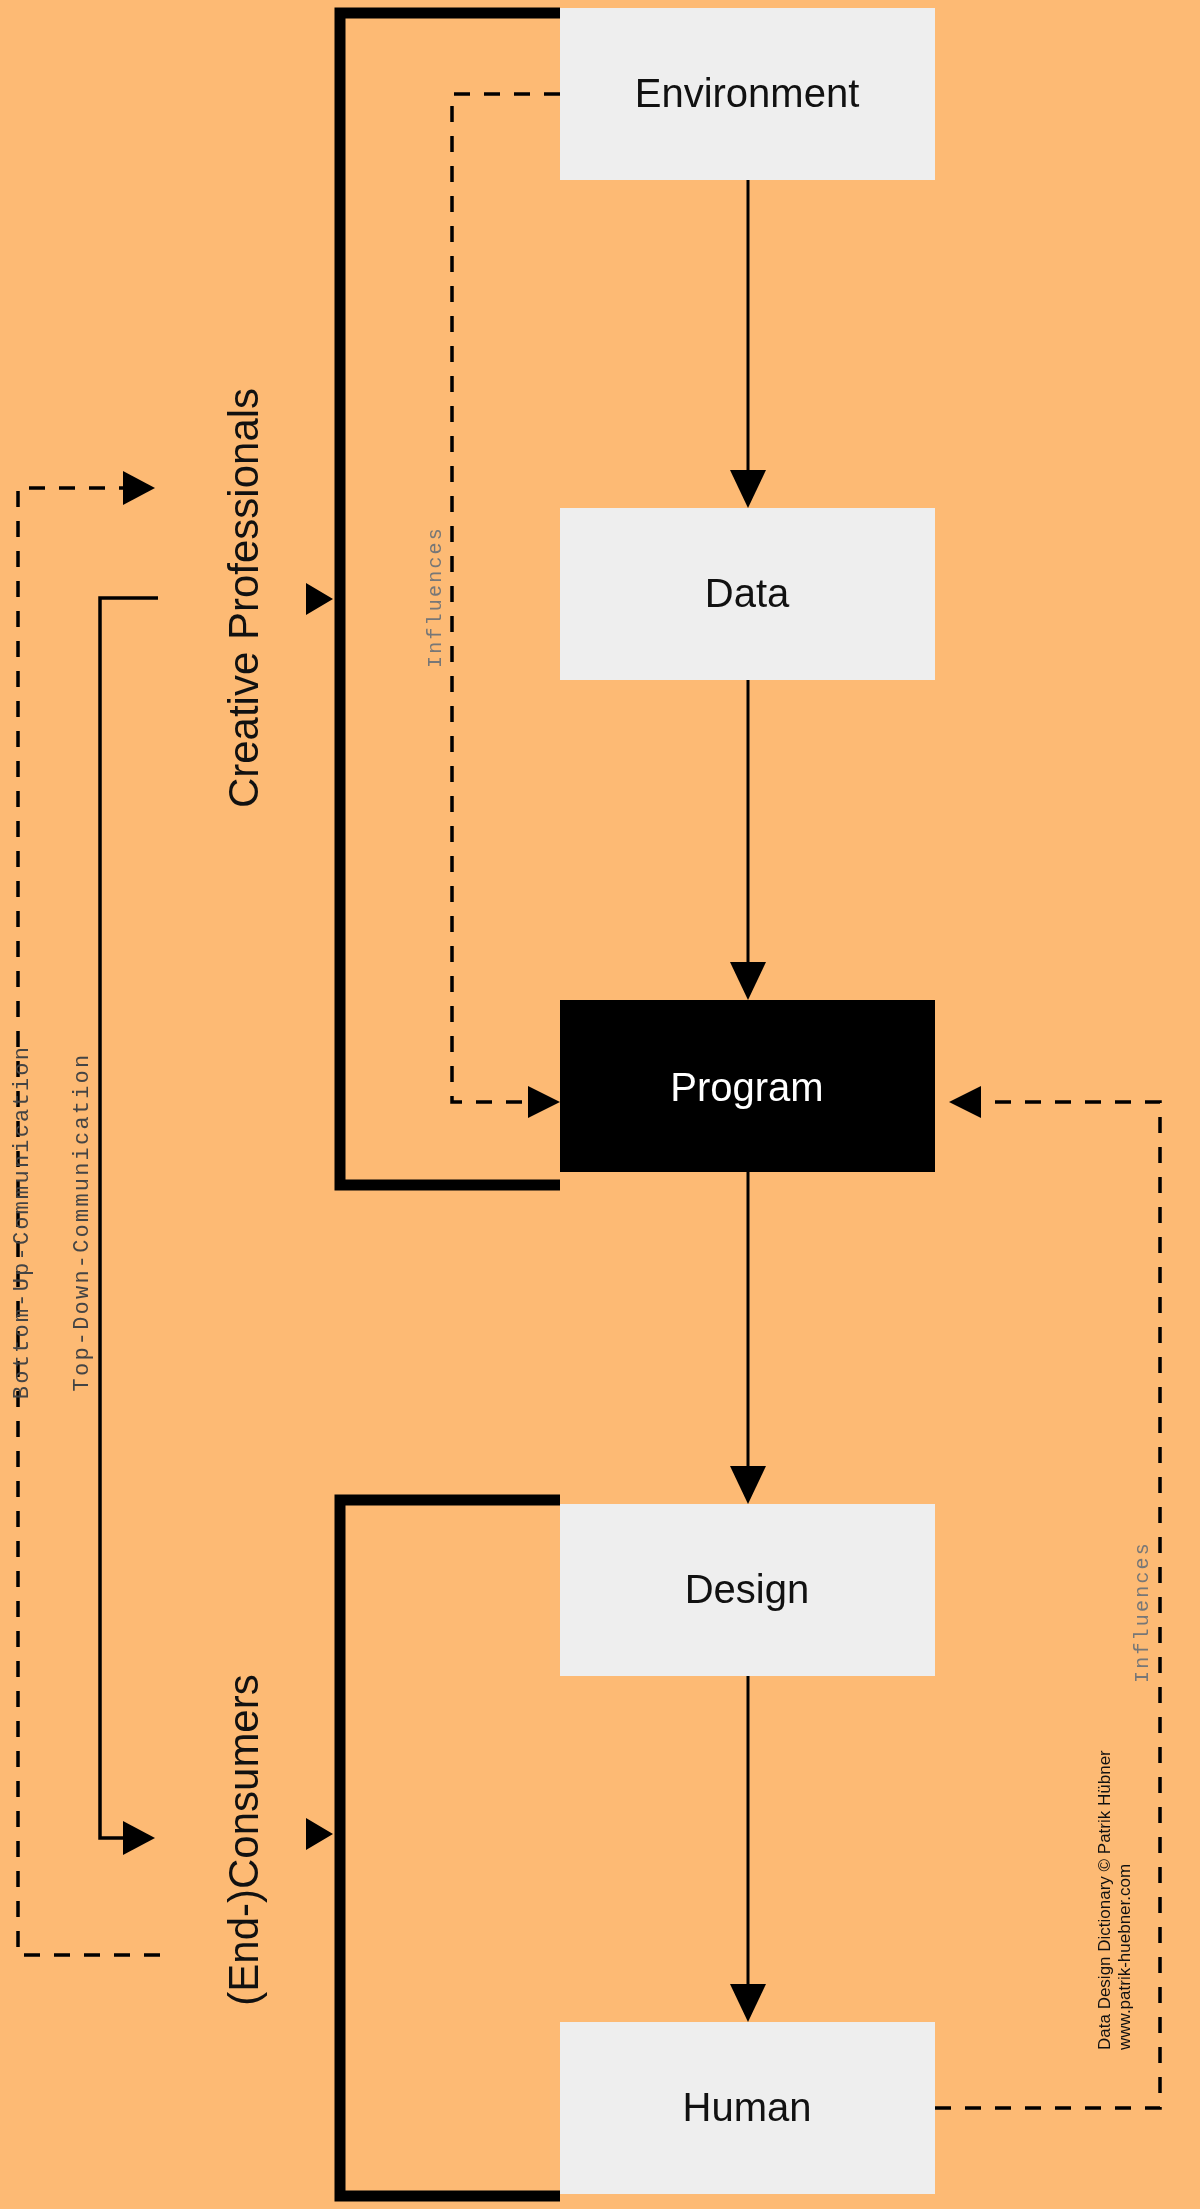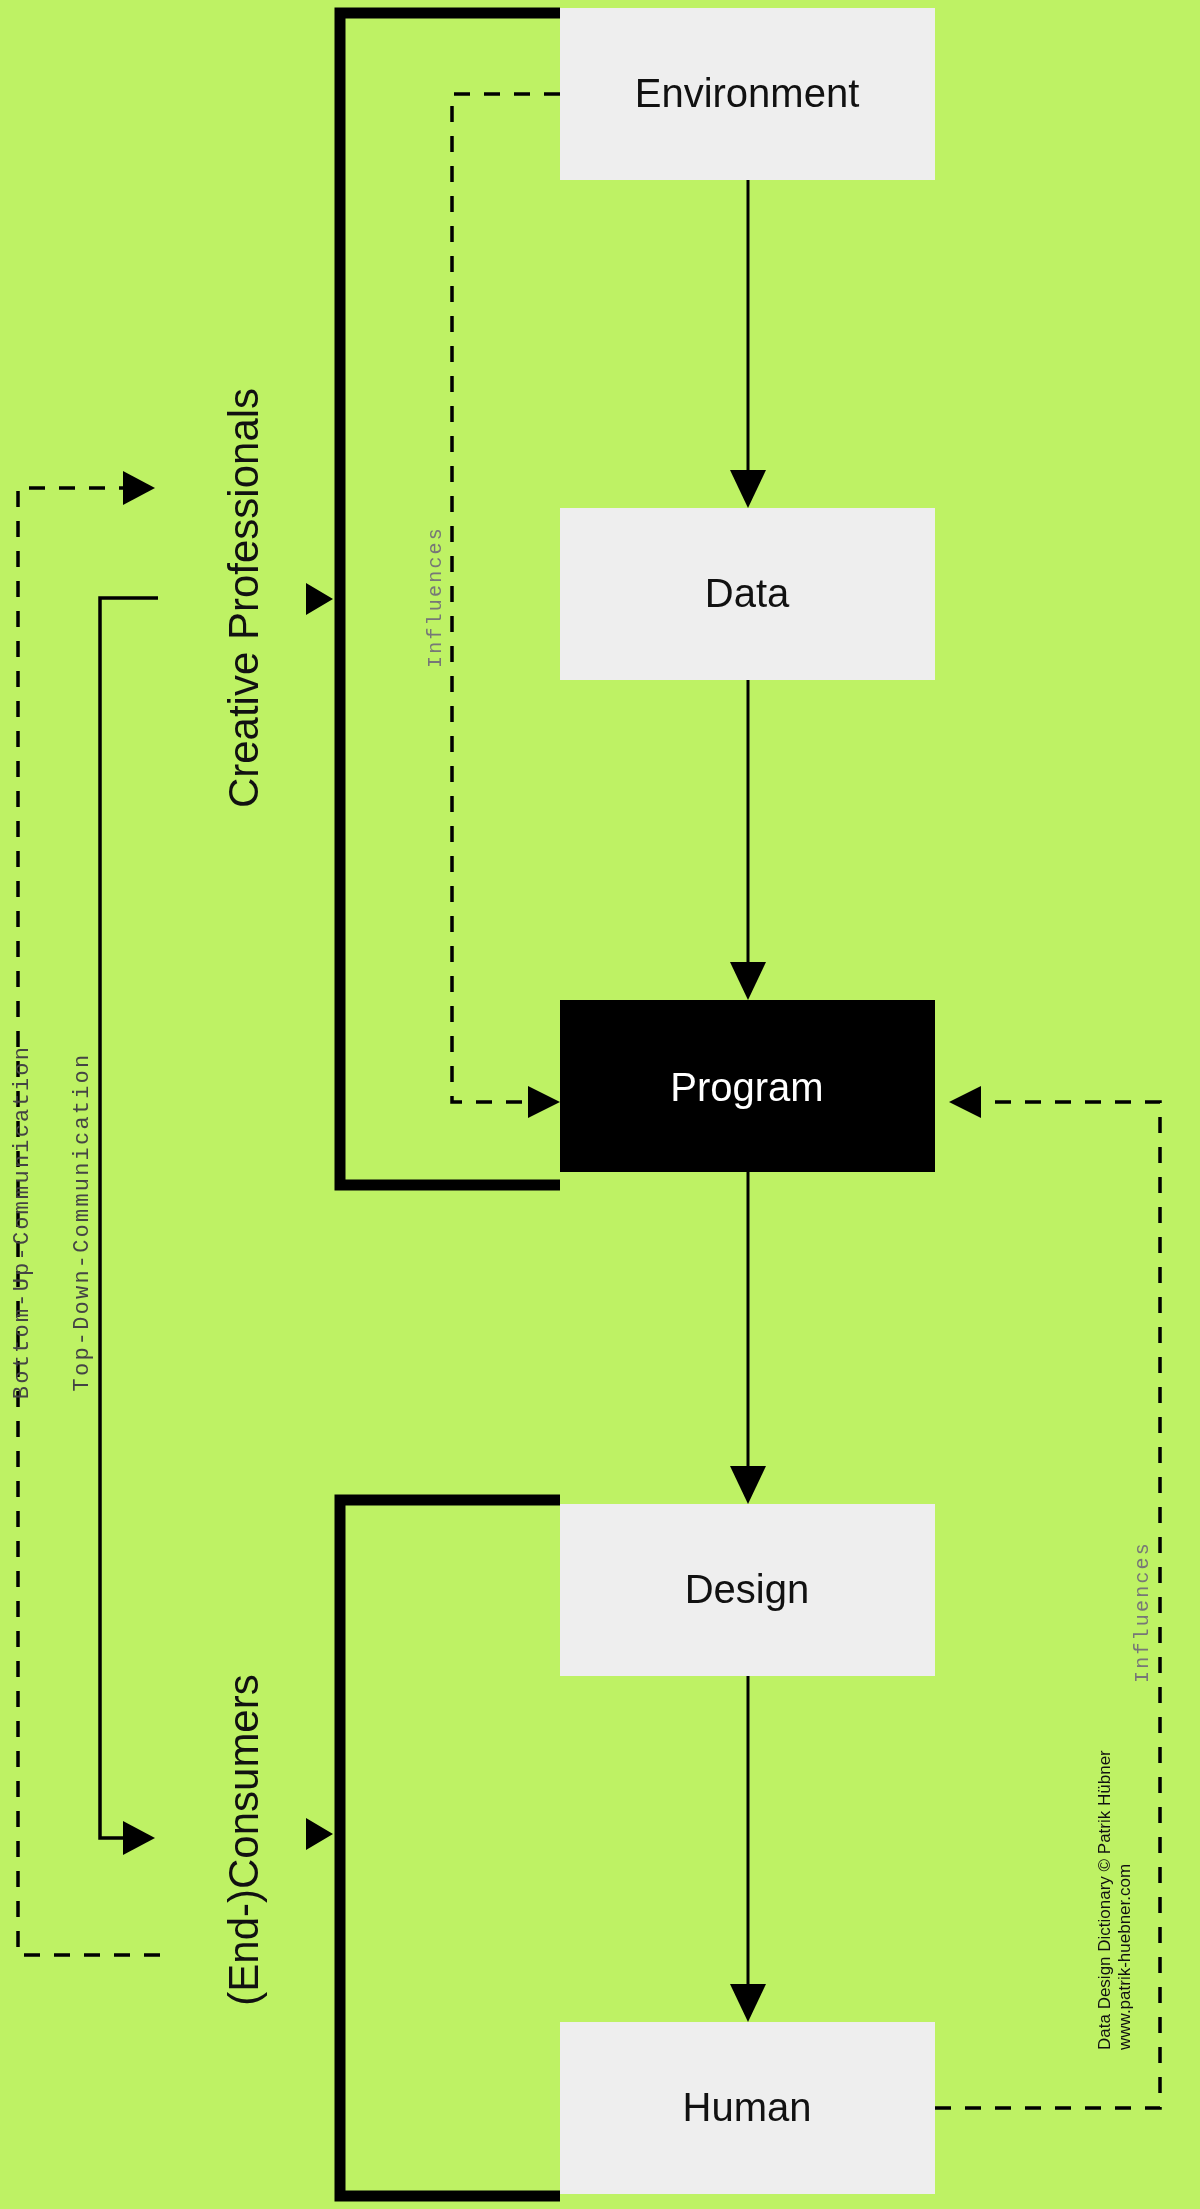--- a/index.html
+++ b/index.html
@@ -7,21 +7,21 @@
     padding: 0;
     background: #ffffff;
   }
   body {
     font-family: "Liberation Sans", sans-serif;
   }
   #diagram-root {
     position: relative;
     width: 1200px;
     height: 2209px;
-    background: #bef264;
+    background: #fdba74;
     overflow: hidden;
     text-decoration: underline;
   }
   svg#diagram-svg {
     position: absolute;
     top: 0;
     left: 0;
     width: 1200px;
     height: 2209px;
     display: block;

